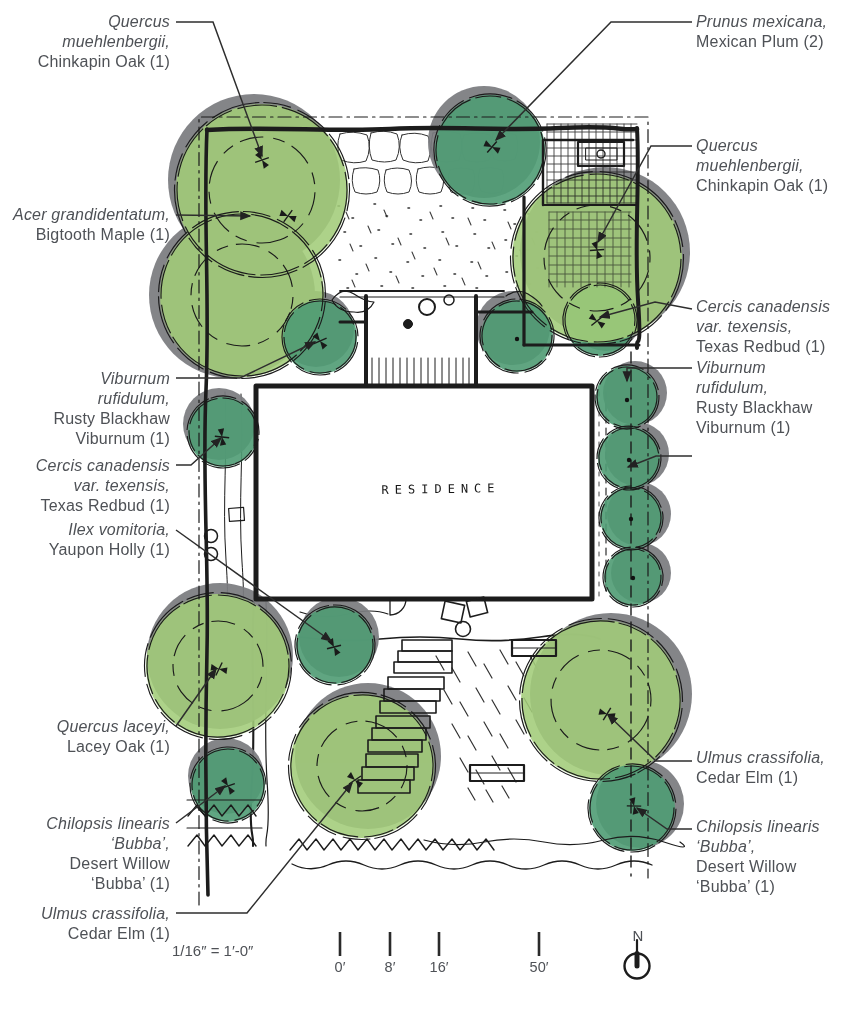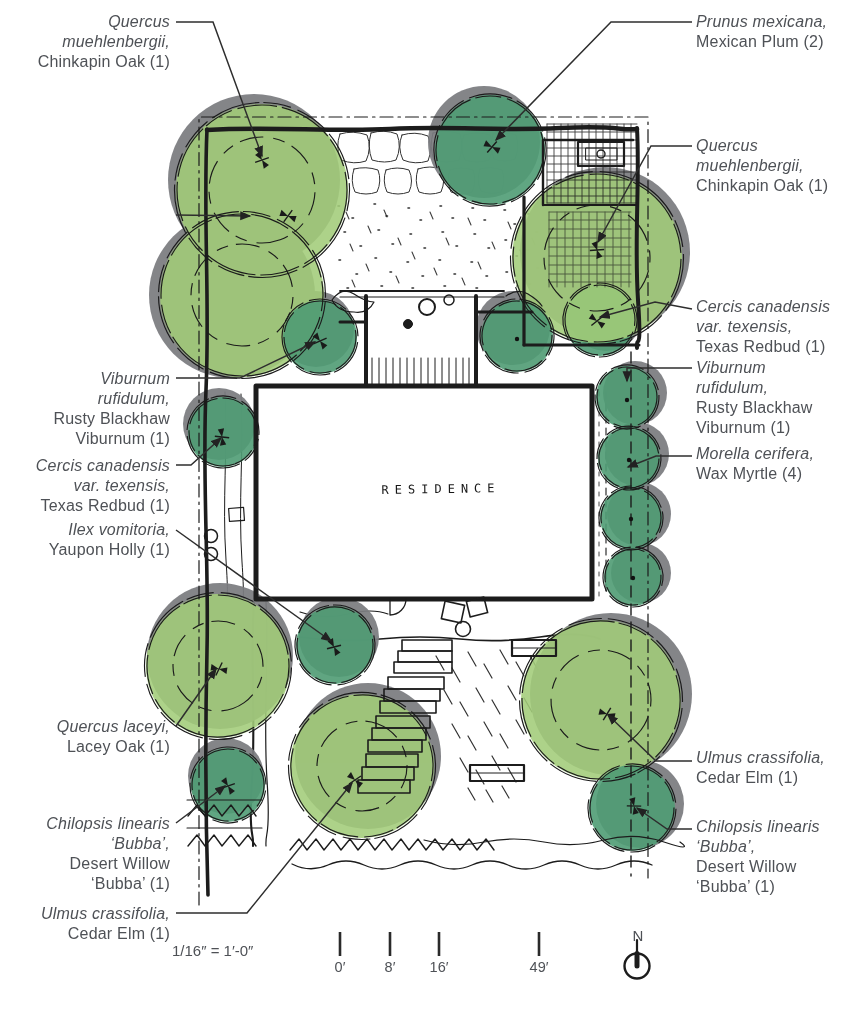--- a/index.html
+++ b/index.html
@@ -318,20 +318,24 @@
   </g>
 </svg>
 
 <div id="residence">RESIDENCE</div>
 
 <div class="plant left" style="top:12px">
   <span class="lat">Quercus</span>
   <span class="lat">muehlenbergii,</span>
   <span class="com">Chinkapin Oak (1)</span>
 </div>
+<div class="plant left" style="top:205px">
+  <span class="lat">Acer grandidentatum,</span>
+  <span class="com">Bigtooth Maple (1)</span>
+</div>
 <div class="plant left" style="top:369px">
   <span class="lat">Viburnum</span>
   <span class="lat">rufidulum,</span>
   <span class="com">Rusty Blackhaw</span>
   <span class="com">Viburnum (1)</span>
 </div>
 <div class="plant left" style="top:456px">
   <span class="lat">Cercis canadensis</span>
   <span class="lat">var. texensis,</span>
   <span class="com">Texas Redbud (1)</span>
@@ -368,35 +372,31 @@
   <span class="lat">Cercis canadensis</span>
   <span class="lat">var. texensis,</span>
   <span class="com">Texas Redbud (1)</span>
 </div>
 <div class="plant right" style="top:358px">
   <span class="lat">Viburnum</span>
   <span class="lat">rufidulum,</span>
   <span class="com">Rusty Blackhaw</span>
   <span class="com">Viburnum (1)</span>
 </div>
-<div class="plant right" style="top:444px">
-  <span class="lat">Morella cerifera,</span>
-  <span class="com">Wax Myrtle (4)</span>
-</div>
 <div class="plant right" style="top:748px">
   <span class="lat">Ulmus crassifolia,</span>
   <span class="com">Cedar Elm (1)</span>
 </div>
 <div class="plant right" style="top:817px">
   <span class="lat">Chilopsis linearis</span>
   <span class="lat">‘Bubba’,</span>
   <span class="com">Desert Willow</span>
   <span class="com">‘Bubba’ (1)</span>
 </div>
 
 <div class="anno" style="left:172px;top:942px">1/16″ = 1′-0″</div>
 <div class="tickl" style="left:326px;top:959px">0′</div>
 <div class="tickl" style="left:376px;top:959px">8′</div>
 <div class="tickl" style="left:425px;top:959px">16′</div>
-<div class="tickl" style="left:525px;top:959px">49′</div>
+<div class="tickl" style="left:525px;top:959px">50′</div>
 <div class="anno" style="left:628px;top:927px;width:20px;text-align:center">N</div>
 
 </div>
 
 </body></html>

